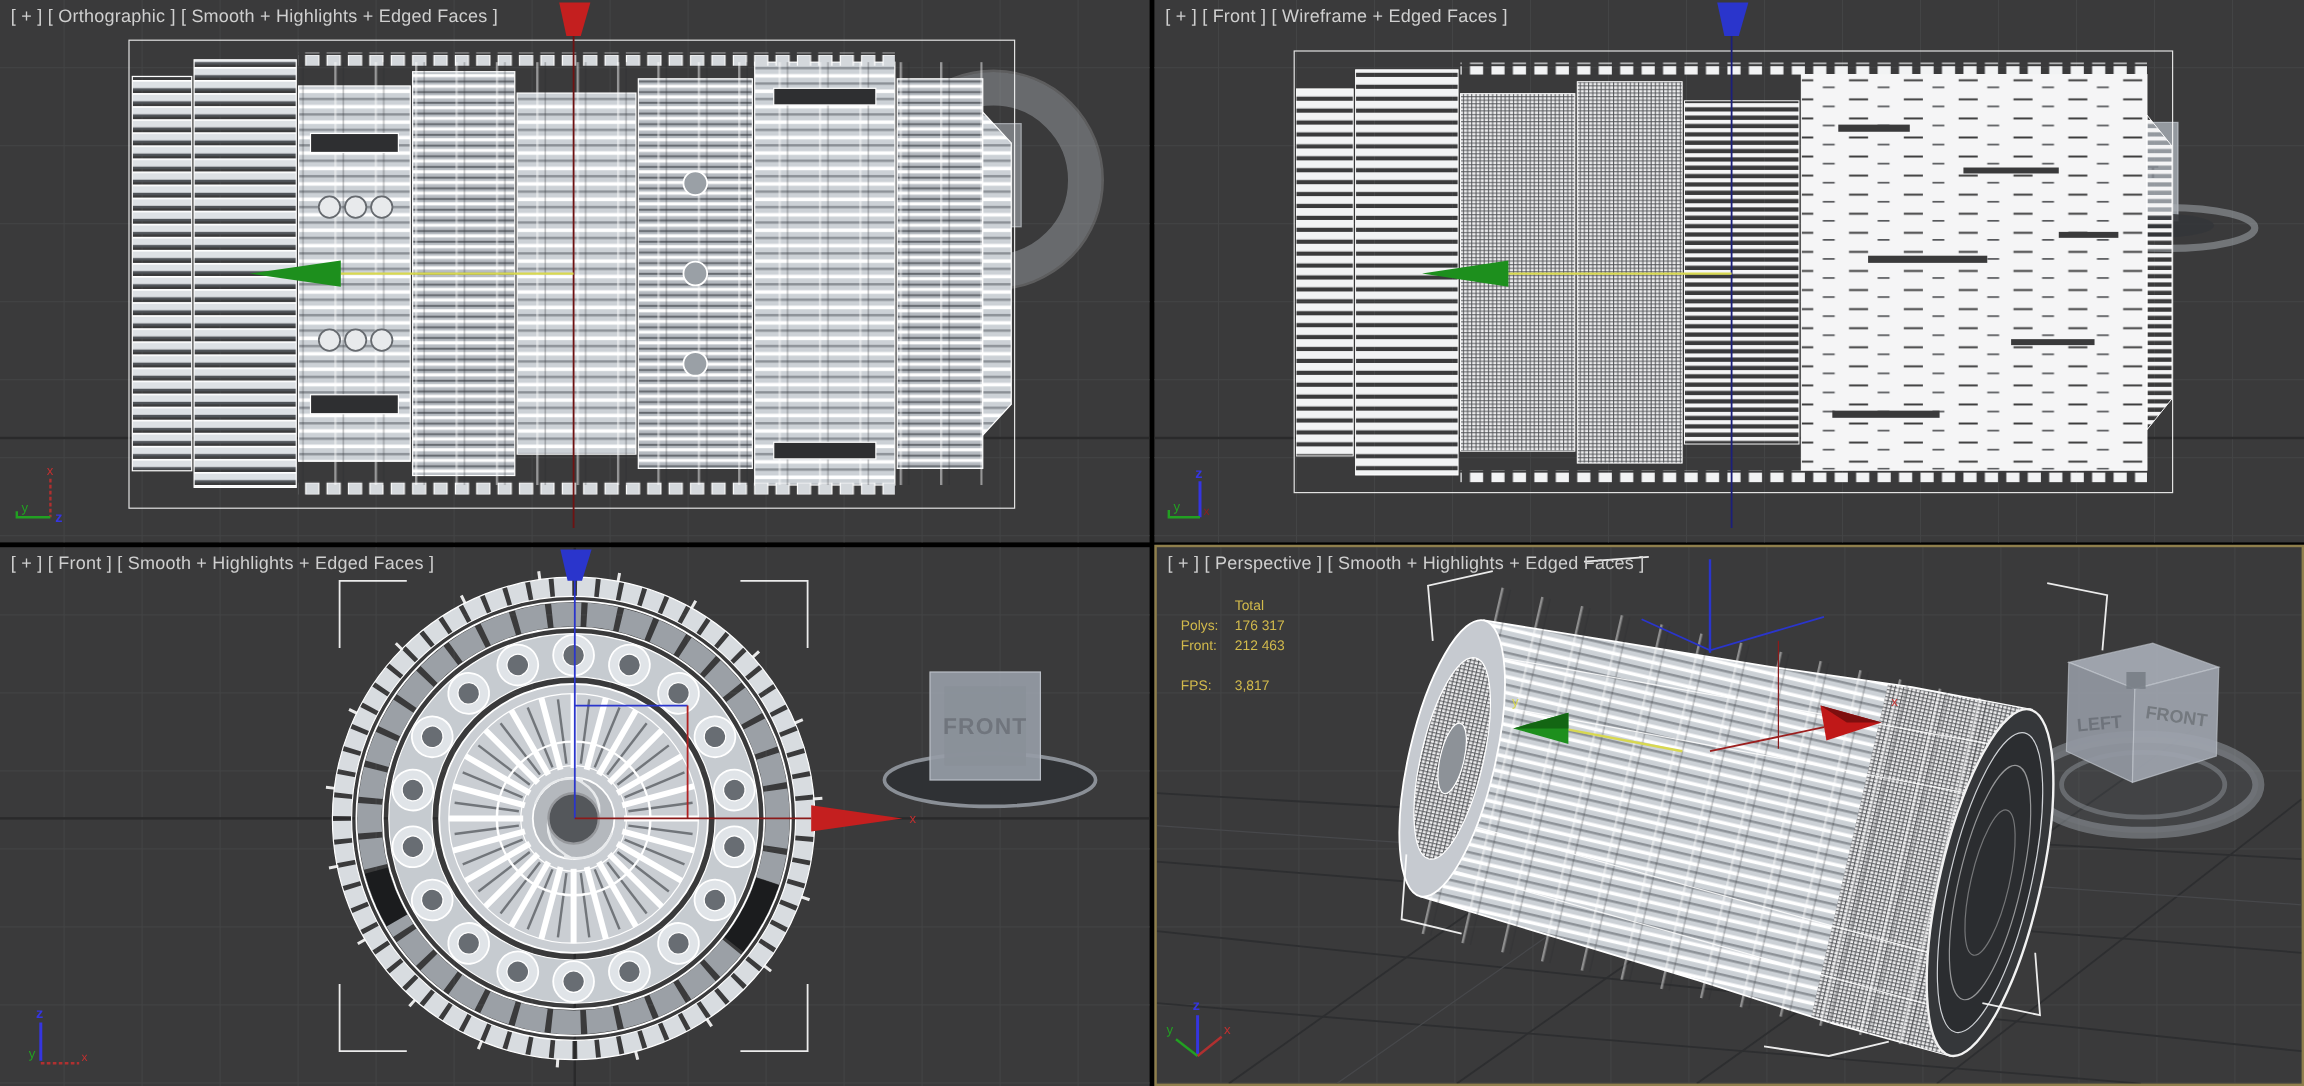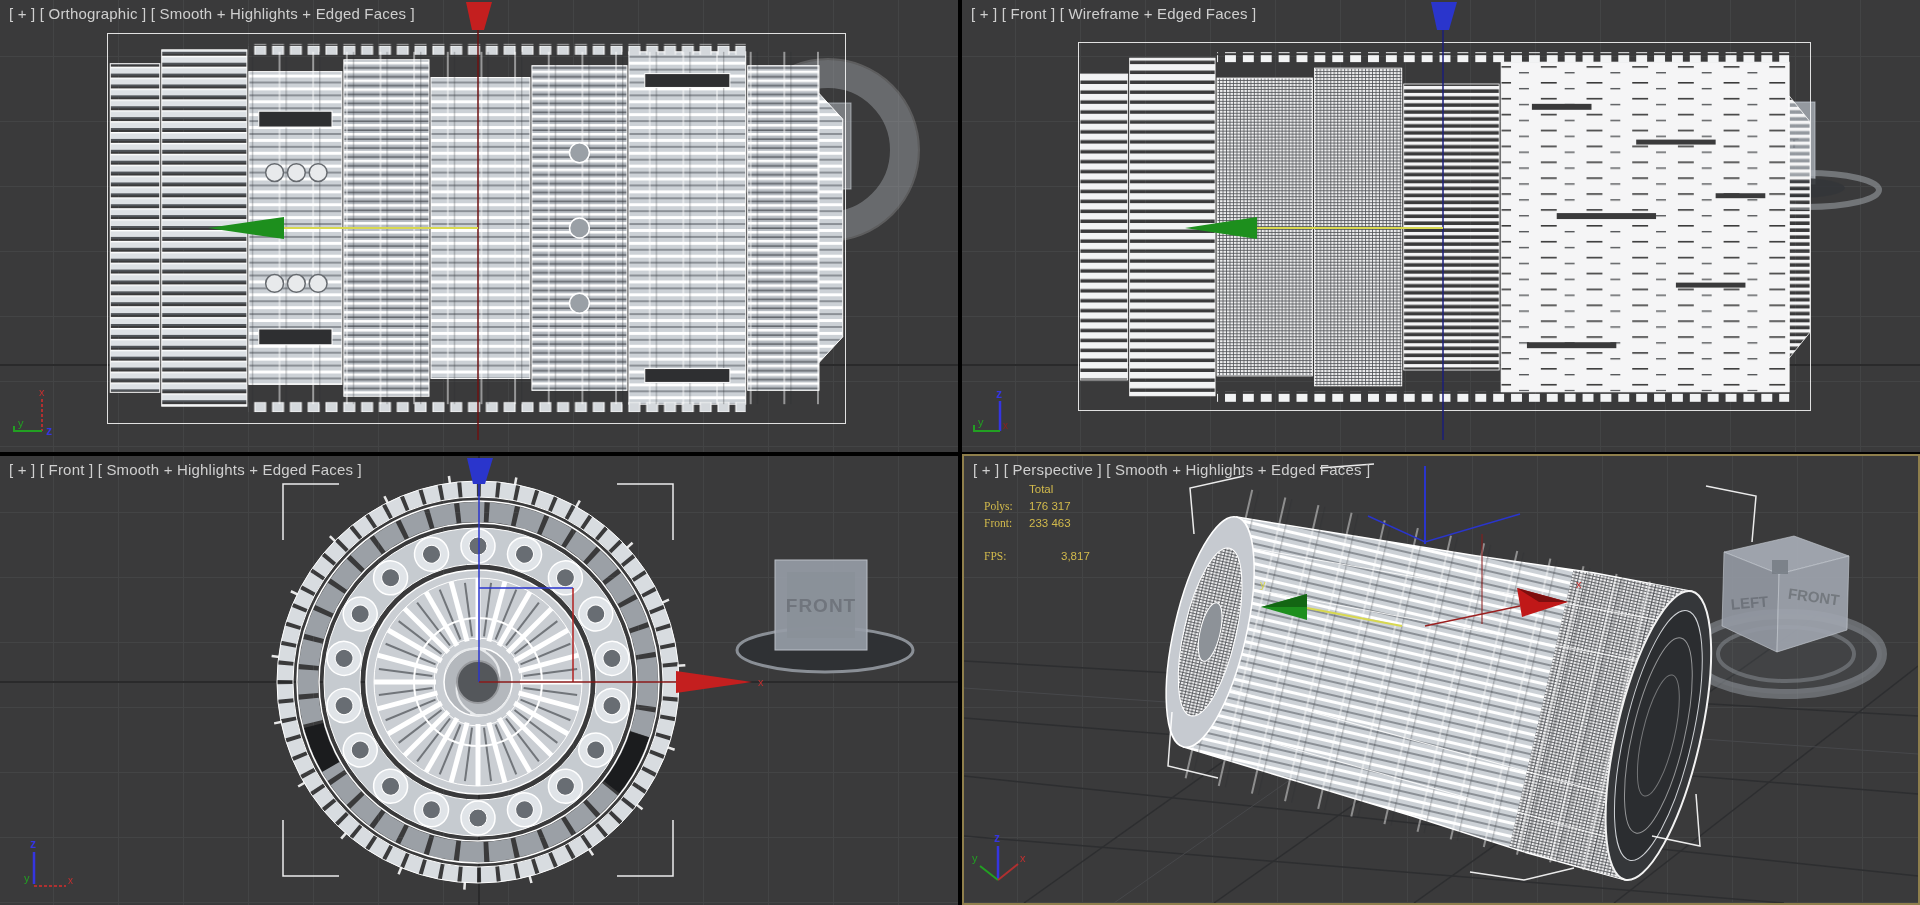--- a/index.html
+++ b/index.html
@@ -7,25 +7,25 @@
   .vp{position:absolute;background-color:#3a3a3b;overflow:hidden;
     background-image:linear-gradient(#434445 1px, transparent 1px),
                      linear-gradient(90deg,#434445 1px, transparent 1px);
     background-size:65px 65px;background-position:-12px -9px;}
   .vp.active{border:2px solid #8f7f4c;box-sizing:border-box;}
   .vplabel{position:absolute;top:5px;left:9px;color:#cfcfcf;font-size:15px;letter-spacing:.2px;
     white-space:nowrap;cursor:default;z-index:30;}
   .abs{position:absolute;}
   .darkline{position:absolute;background:#2a2a2b;}
   .bracket{position:absolute;border:1px solid rgba(255,255,255,.85);}
-  .stats{position:absolute;left:20px;top:24px;color:#d2ba4c;font-size:11.5px;z-index:25;}
+  .stats{position:absolute;left:20px;top:40px;color:#d2ba4c;font-size:11.5px;z-index:25;}
   .srow{height:17px;display:flex;align-items:center;}
-  .slab{width:45px;font-family:Liberation Serif, serif;}
+  .slab{width:45px;}
   .header{padding-left:45px;}
-  .fpsrow{margin-top:16px;gap:32px;}
+  .fpsrow{margin-top:16px;}
   text{font-family:"Liberation Sans", sans-serif;}
 </style>
 </head>
 <body>
 
 <svg width="0" height="0" style="position:absolute">
 <defs>
   <pattern id="fin" width="12" height="11" patternUnits="userSpaceOnUse">
     <rect width="12" height="7" fill="#dde1e5"></rect>
         <rect width="12" height="1.4" fill="#ffffff"></rect>
@@ -397,21 +397,21 @@
   <div class="stats">
     <div class="srow header">
         <span>Total</span>
       </div>
     <div class="srow">
         <span class="slab">Polys:</span>
         <span>176 317</span>
       </div>
     <div class="srow">
         <span class="slab">Front:</span>
-        <span>233 463</span>
+        <span>212 463</span>
       </div>
     <div class="srow fpsrow">
         <span class="slab">FPS:</span>
         <span>3,817</span>
       </div>
   </div>
 
   <svg class="abs" style="left:700px;top:78px" width="230" height="180">
     <ellipse cx="122" cy="120" rx="96" ry="40" fill="rgba(90,94,100,0.25)" stroke="rgba(165,170,178,0.45)" stroke-width="10"></ellipse>
     <ellipse cx="122" cy="120" rx="68" ry="27" fill="none" stroke="rgba(140,145,152,0.5)" stroke-width="4"></ellipse>

